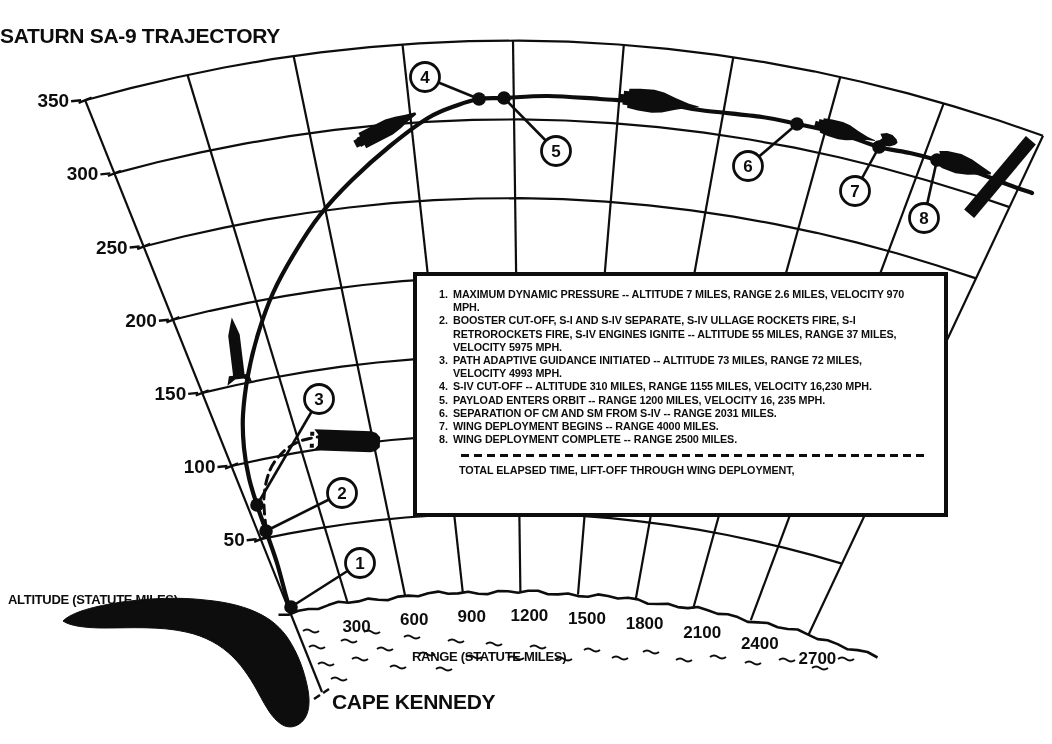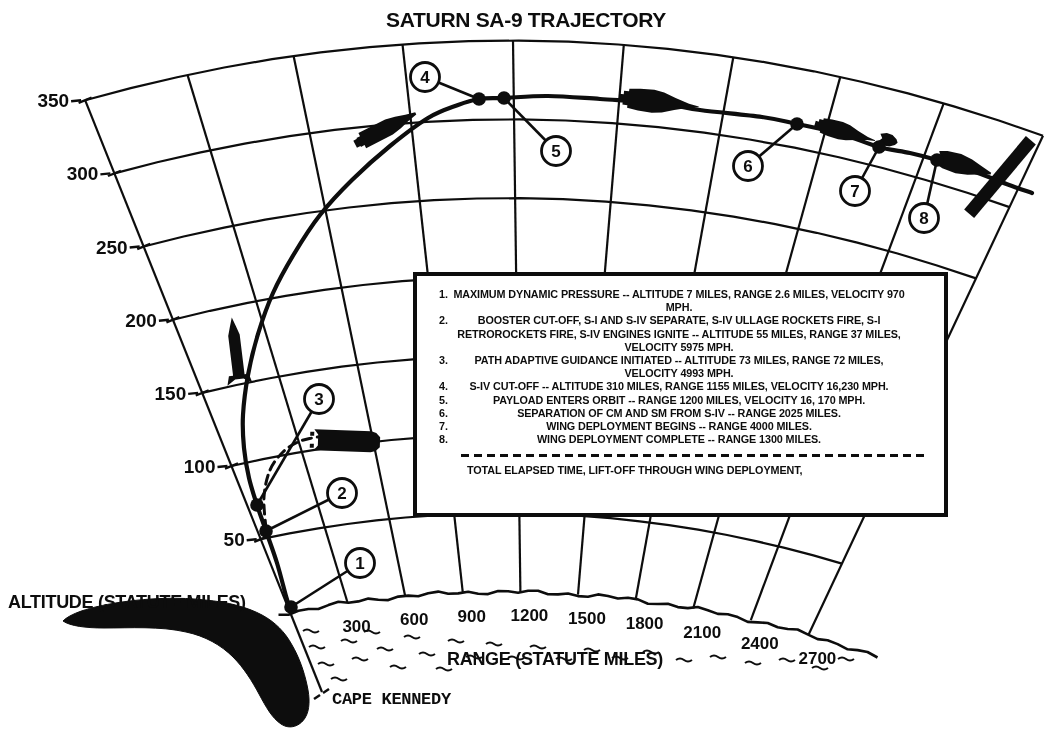--- a/index.html
+++ b/index.html
@@ -1,33 +1,33 @@
 <!DOCTYPE html>
 <html><head>
 <meta charset="utf-8">
 <style>
   html,body{margin:0;padding:0;background:#e8e8e8;}
   #stage{position:relative;width:1052px;height:744px;background:#ffffff;overflow:hidden;
          font-family:"Liberation Sans",sans-serif;color:#0d0d0d;}
   #plot{position:absolute;left:0;top:0;}
-  .ttl{position:absolute;left:0;top:8px;width:100%;text-align:center;
+  .ttl{position:absolute;left:0;top:24px;width:100%;
        font-size:21px;font-weight:bold;letter-spacing:-0.3px;}
-  .axlab{position:absolute;font-weight:bold;font-size:18px;white-space:nowrap;letter-spacing:-0.3px;}
+  .axlab{position:absolute;font-weight:bold;font-size:13px;white-space:nowrap;letter-spacing:-0.3px;}
   #alt-label{left:8px;top:592px;}
-  #range-label{left:447px;top:649px;}
-  #cape-label{left:332px;top:690px;font-size:17px;font-family:Liberation Mono, monospace;}
+  #range-label{left:412px;top:649px;}
+  #cape-label{left:332px;top:690px;font-size:21px;}
   #legend{position:absolute;left:413px;top:272px;width:535px;height:245px;
           border:4px solid #0d0d0d;background:#ffffff;box-sizing:border-box;
           padding:12px 14px 8px 14px;}
   .lrow{display:flex;font-size:10.8px;line-height:13.2px;font-weight:bold;letter-spacing:-0.1px;}
   .lnum{width:22px;flex:0 0 22px;padding-left:8px;box-sizing:border-box;}
-  .ltext{width:452px;flex:0 0 452px;text-align:center;}
+  .ltext{width:452px;flex:0 0 452px;}
   .ldivider{height:3px;margin:8px 4px 7px 30px;
     background:repeating-linear-gradient(90deg,#0d0d0d 0 8px,transparent 8px 13px);}
-  .lfoot{font-size:10.8px;line-height:13.2px;font-weight:bold;margin-left:36px;letter-spacing:-0.1px;}
+  .lfoot{font-size:10.8px;line-height:13.2px;font-weight:bold;margin-left:28px;letter-spacing:-0.1px;}
 </style>
 </head>
 <body>
 
 <div id="stage">
   <svg id="plot" width="1052" height="744" viewBox="0 0 1052 744">
       <path d="M260.7,539.2 L289.5,533.4 L318.3,528.4 L347.3,524.0 L376.3,520.4 L405.5,517.5 L434.7,515.4 L463.9,514.0 L493.3,513.3 L522.6,513.4 L552.0,514.2 L581.3,515.8 L610.6,518.2 L639.8,521.3 L669.0,525.1 L698.1,529.7 L727.1,535.0 L756.0,541.1 L784.7,547.9 L813.4,555.4 L841.9,563.6" fill="none" stroke="#0d0d0d" stroke-width="2.2"></path>
       <path d="M231.5,466.0 L263.0,459.2 L294.8,453.2 L326.7,447.9 L358.9,443.6 L391.3,440.0 L423.8,437.3 L456.5,435.5 L489.2,434.6 L521.9,434.6 L554.7,435.5 L587.5,437.3 L620.1,440.0 L652.7,443.5 L685.1,448.0 L717.4,453.3 L749.5,459.5 L781.3,466.5 L812.9,474.3 L844.3,482.9 L875.4,492.3" fill="none" stroke="#0d0d0d" stroke-width="2.2"></path>
       <path d="M202.2,392.9 L236.5,385.0 L271.2,378.0 L306.2,371.9 L341.6,366.7 L377.2,362.5 L413.0,359.3 L449.0,357.1 L485.1,355.9 L521.3,355.8 L557.5,356.7 L593.6,358.7 L629.7,361.8 L665.6,365.8 L701.2,370.9 L736.7,376.9 L771.8,383.9 L806.6,391.9 L841.1,400.7 L875.2,410.4 L909.0,421.0" fill="none" stroke="#0d0d0d" stroke-width="2.2"></path>
       <path d="M172.9,319.7 L210.1,310.8 L247.7,302.8 L285.7,295.8 L324.2,289.8 L363.0,285.0 L402.1,281.2 L441.5,278.6 L481.0,277.2 L520.6,277.0 L560.2,278.0 L599.8,280.2 L639.2,283.5 L678.4,288.1 L717.4,293.7 L756.0,300.5 L794.2,308.4 L832.0,317.2 L869.3,327.1 L906.1,338.0 L942.5,349.7" fill="none" stroke="#0d0d0d" stroke-width="2.2"></path>
@@ -168,31 +168,31 @@
         <div class="lrow">
           <span class="lnum">3.</span>
           <span class="ltext">PATH ADAPTIVE GUIDANCE INITIATED -- ALTITUDE 73 MILES, RANGE 72 MILES, VELOCITY 4993 MPH.</span>
         </div>
         <div class="lrow">
           <span class="lnum">4.</span>
           <span class="ltext">S-IV CUT-OFF -- ALTITUDE 310 MILES, RANGE 1155 MILES, VELOCITY 16,230 MPH.</span>
         </div>
         <div class="lrow">
           <span class="lnum">5.</span>
-          <span class="ltext">PAYLOAD ENTERS ORBIT -- RANGE 1200 MILES, VELOCITY 16, 170 MPH.</span>
+          <span class="ltext">PAYLOAD ENTERS ORBIT -- RANGE 1200 MILES, VELOCITY 16, 235 MPH.</span>
         </div>
         <div class="lrow">
           <span class="lnum">6.</span>
-          <span class="ltext">SEPARATION OF CM AND SM FROM S-IV -- RANGE 2025 MILES.</span>
+          <span class="ltext">SEPARATION OF CM AND SM FROM S-IV -- RANGE 2031 MILES.</span>
         </div>
         <div class="lrow">
           <span class="lnum">7.</span>
           <span class="ltext">WING DEPLOYMENT BEGINS -- RANGE 4000 MILES.</span>
         </div>
         <div class="lrow">
           <span class="lnum">8.</span>
-          <span class="ltext">WING DEPLOYMENT COMPLETE -- RANGE 1300 MILES.</span>
+          <span class="ltext">WING DEPLOYMENT COMPLETE -- RANGE 2500 MILES.</span>
         </div>
       </div>
     <div class="ldivider"></div>
     <div class="lfoot">TOTAL  ELAPSED TIME, LIFT-OFF THROUGH WING DEPLOYMENT,</div>
   </div>
 </div>
 
 </body></html>

